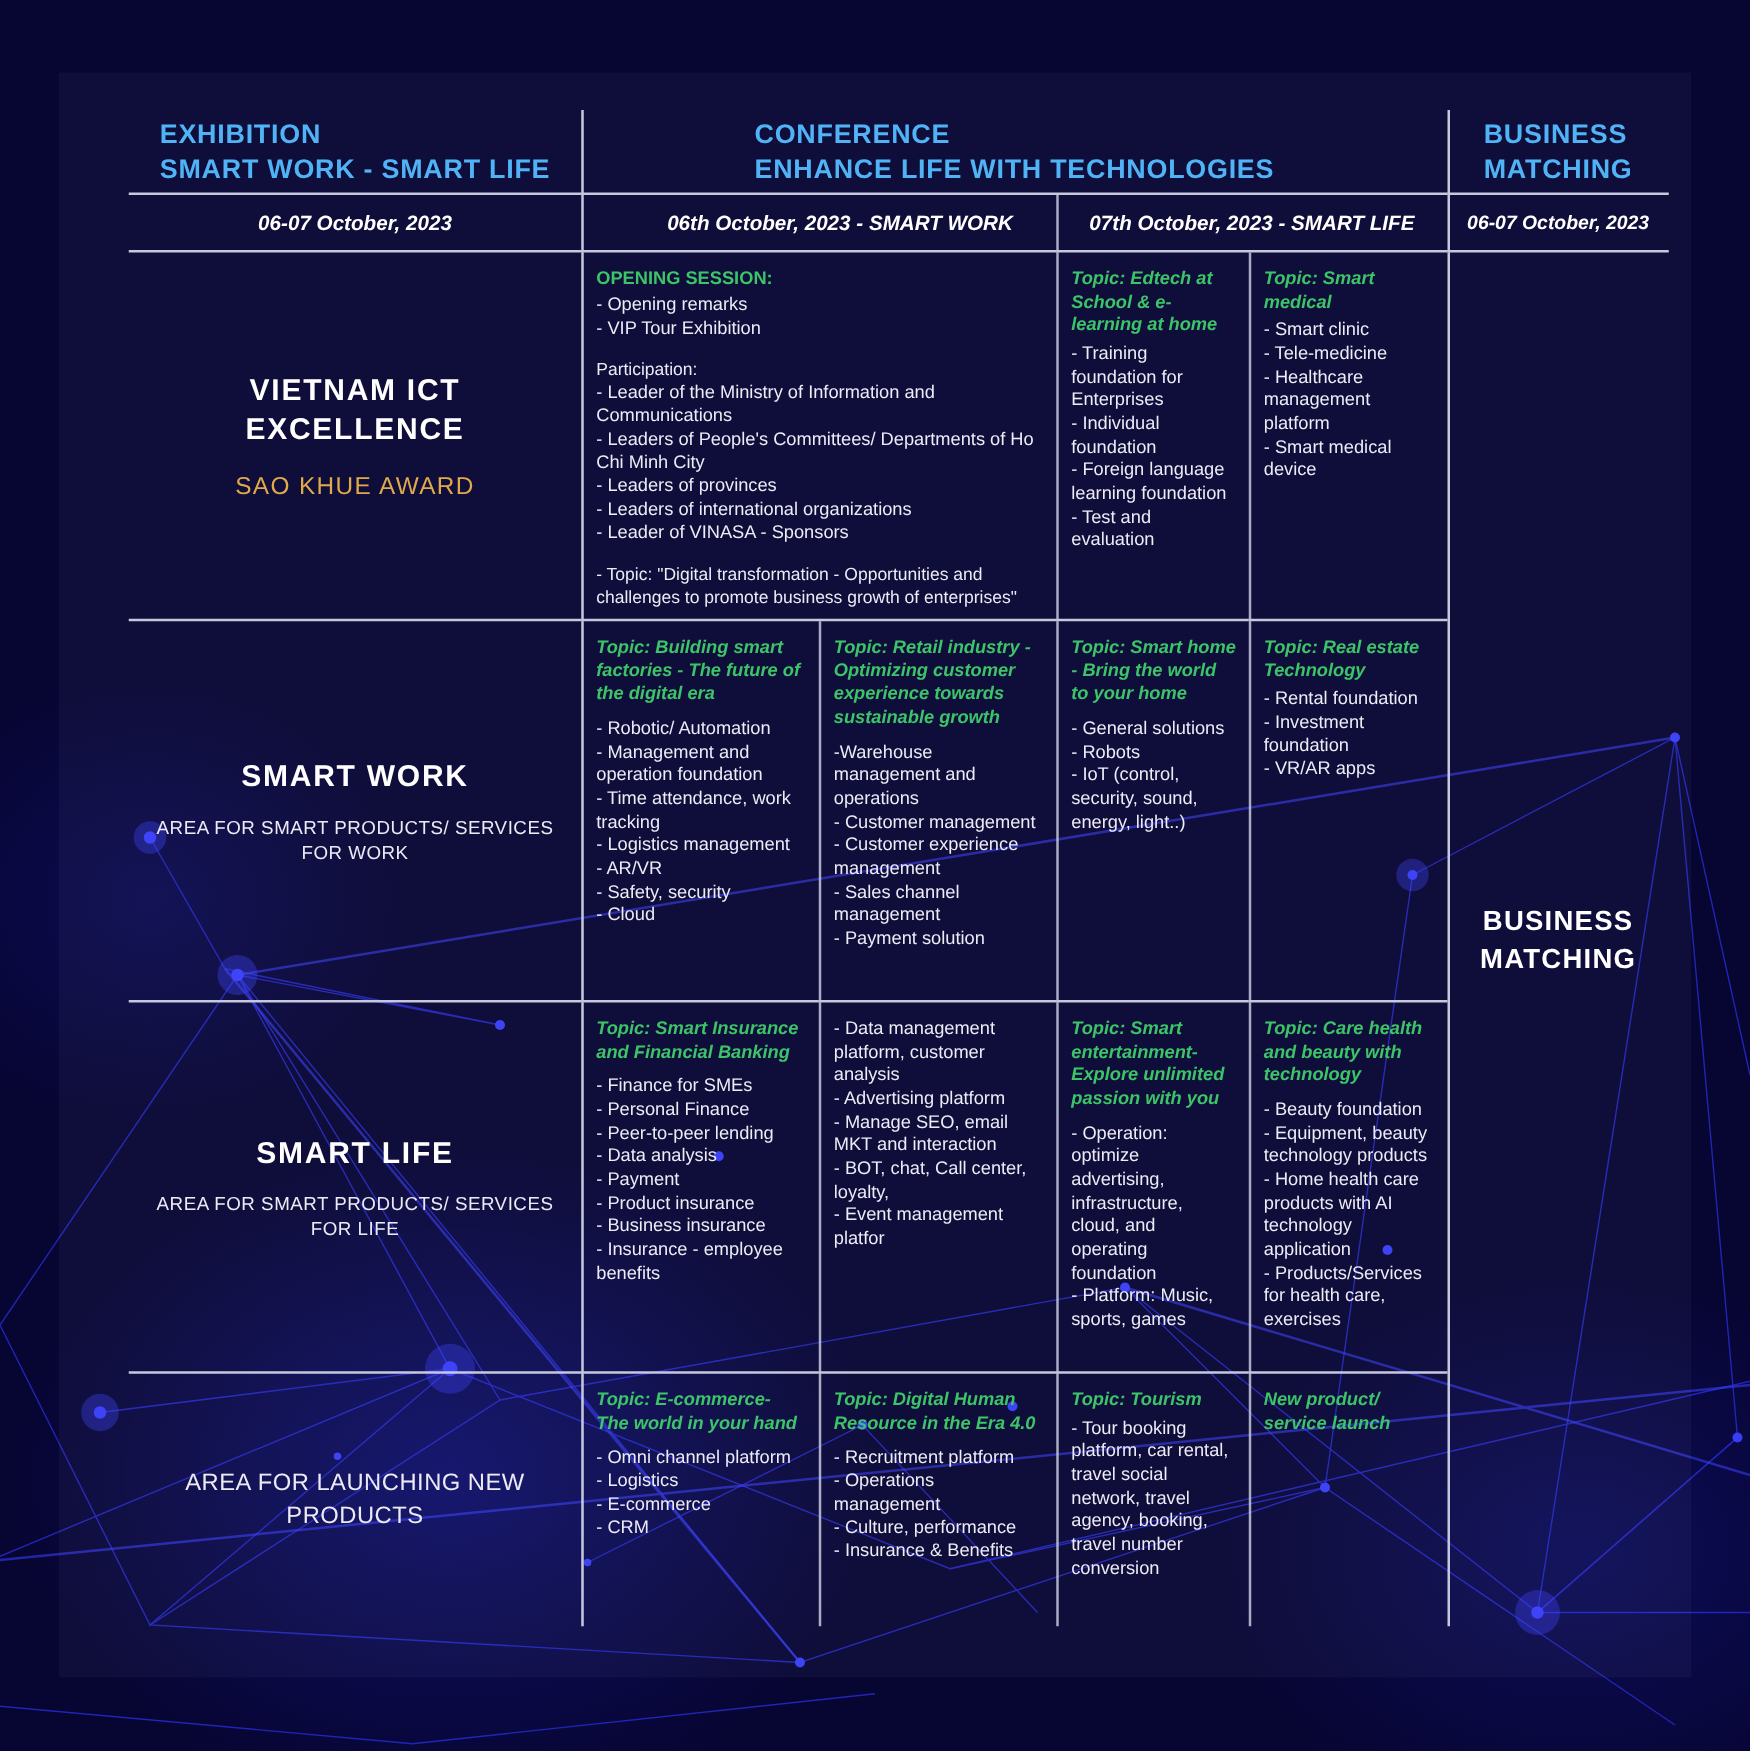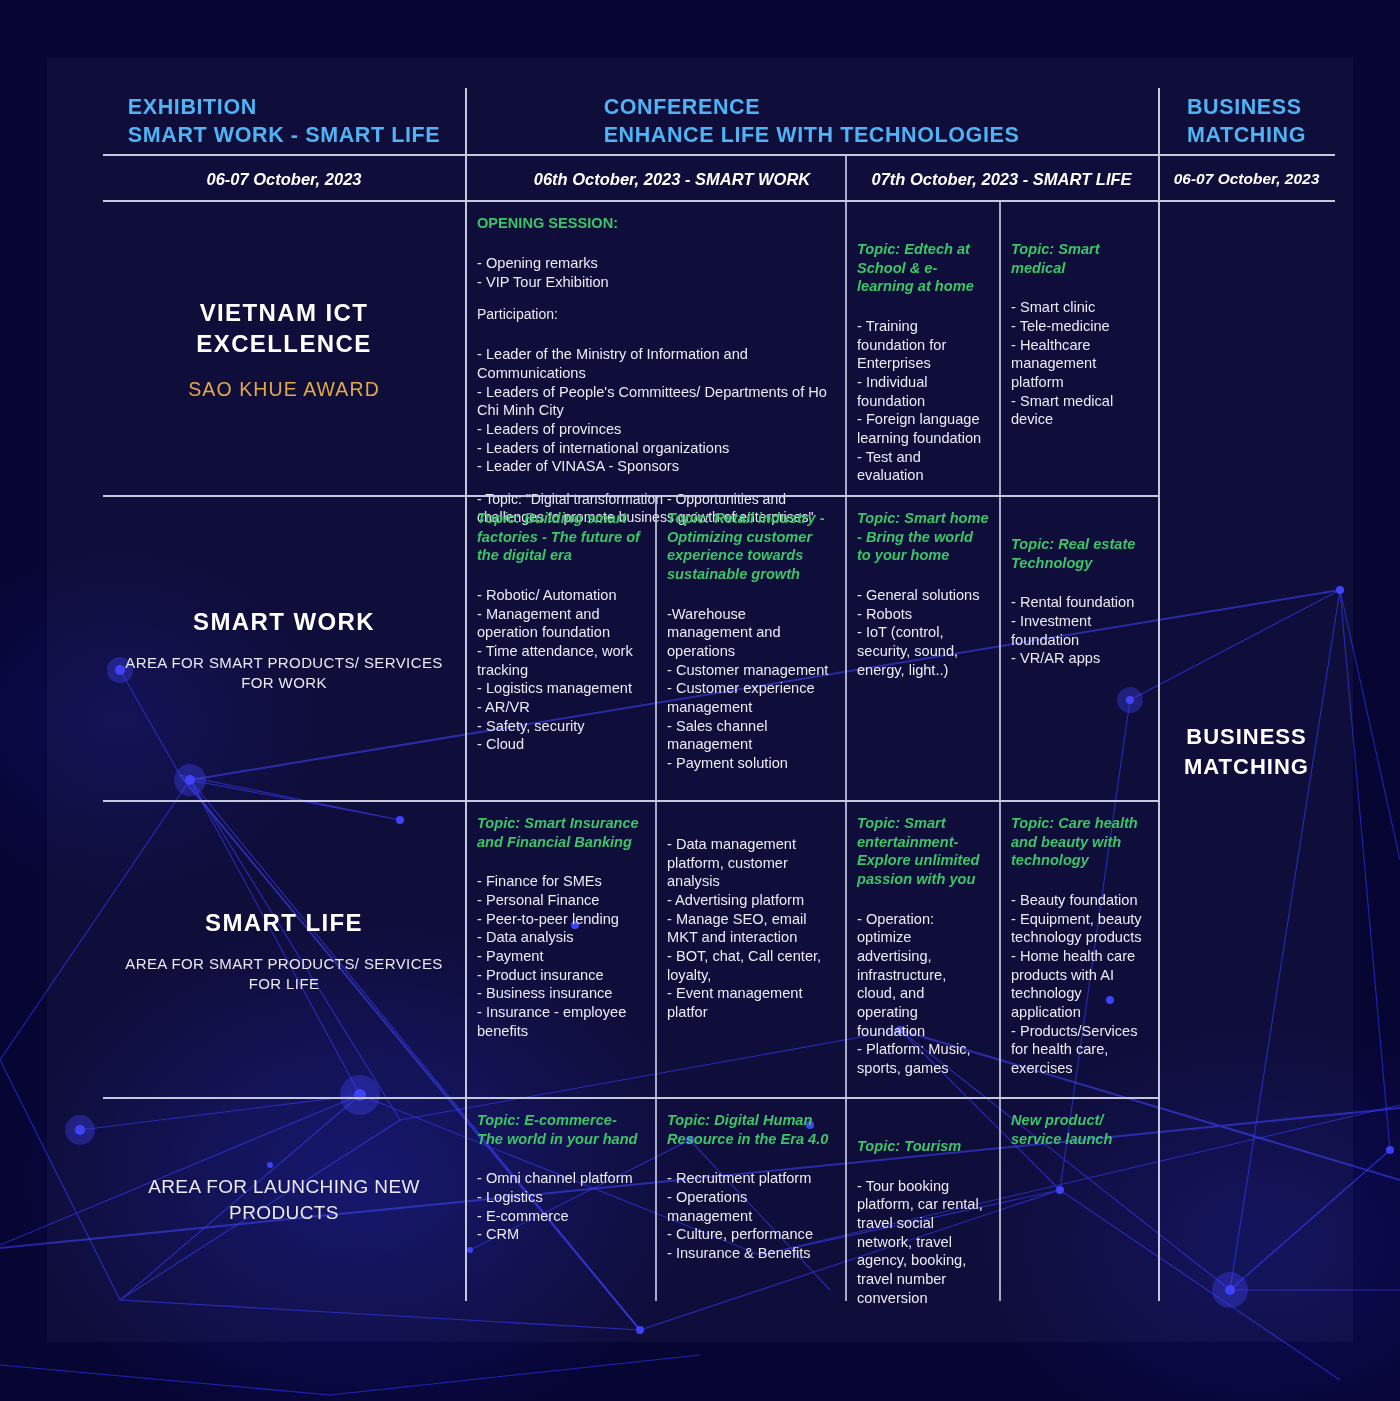--- a/index.html
+++ b/index.html
@@ -101,22 +101,22 @@
   .bm-cell span {
     color:#ffffff; font-weight:bold; font-size:22px; line-height:1.35; letter-spacing:1px;
   }
 
   
   .content { padding: 12px 10px 8px 12px; }
   .topic {
     color:#3cc468; font-weight:bold; font-style:italic; font-size:14.6px;
     line-height:1.28; margin-bottom:9px;
   }
-  .topic.tight { margin-bottom:4px;margin-top:26px; }
-  .items { list-style:none;margin-top:21px; }
+  .topic.tight { margin-bottom:4px; }
+  .items { list-style:none; }
   .items li {
     color:#ecebf6; font-size:14.6px; line-height:1.28; white-space:pre-wrap;
   }
   .plain-head {
     color:#3cc468; font-weight:bold; font-size:14.6px; line-height:1.3; margin-bottom:2px;
   }
   .gap { height:13px; }
   .para {
     color:#ecebf6; font-size:14px; line-height:1.28; margin-top:2px;
   }

